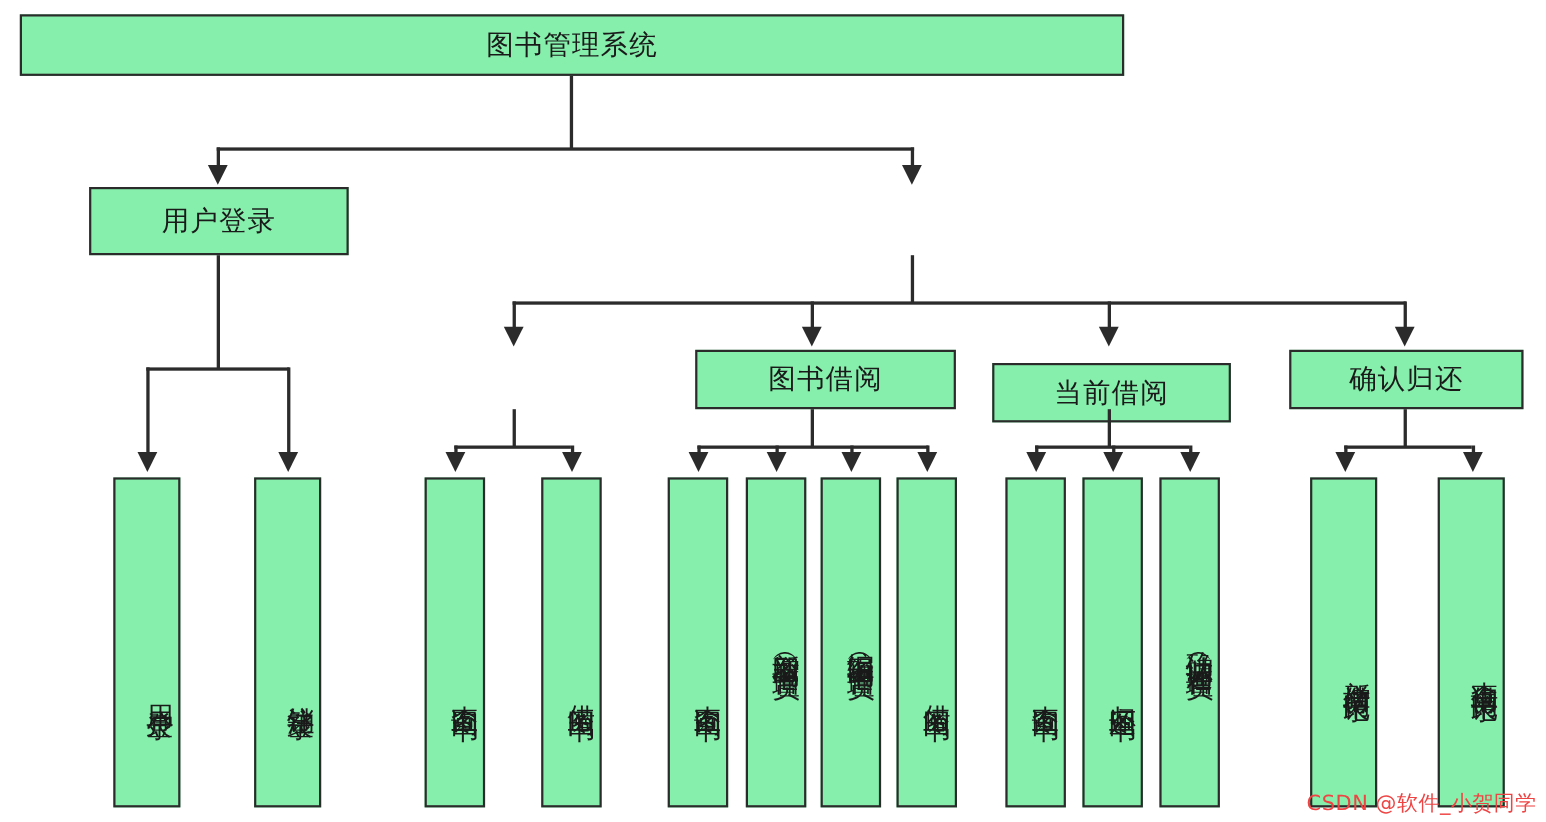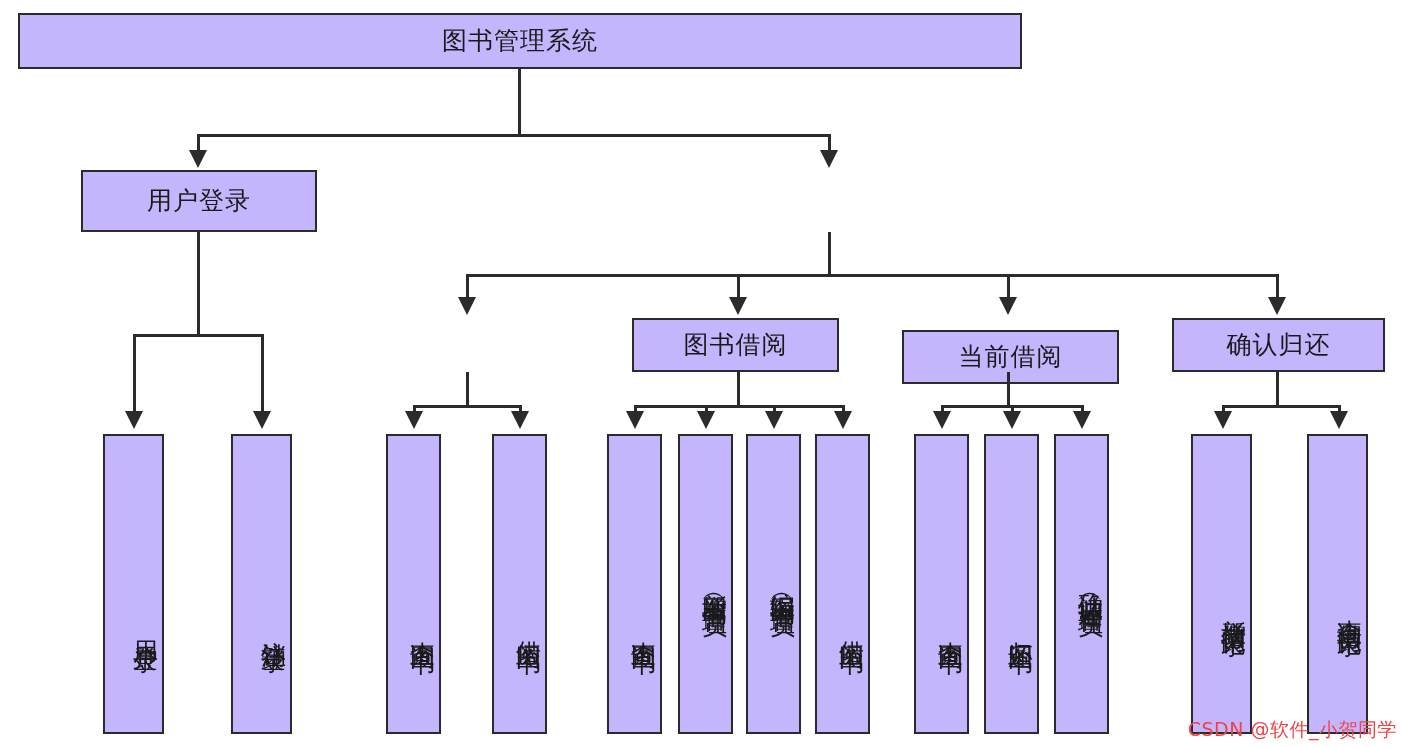--- a/index.html
+++ b/index.html
@@ -14,21 +14,21 @@
     position: relative;
     width: 1405px;
     height: 747px;
     background: #ffffff;
     overflow: hidden;
   }
   .node {
     position: absolute;
     box-sizing: border-box;
     border: 2.5px solid #2b2b2b;
-    background: #c4b5fd;
+    background: #86efac;
     color: #1a1a1a;
     display: flex;
     align-items: center;
     justify-content: center;
     text-align: center;
   }
   .node.horiz {
     font-size: 25px;
     letter-spacing: 1px;
     line-height: 1.1;
@@ -99,21 +99,21 @@
   <div class="conn h" style="left:466px; top:274px; width:812px;"></div>
   <div class="conn v" style="left:466px; top:274px; height:26px;"></div>
   <div class="arrow" style="left:458px; top:297px;"></div>
   <div class="conn v" style="left:737px; top:274px; height:26px;"></div>
   <div class="arrow" style="left:729px; top:297px;"></div>
   <div class="conn v" style="left:1007px; top:274px; height:26px;"></div>
   <div class="arrow" style="left:999px; top:297px;"></div>
   <div class="conn v" style="left:1276px; top:274px; height:26px;"></div>
   <div class="arrow" style="left:1268px; top:297px;"></div>
 
-  <div class="node horiz" style="left:632px; top:318px; width:207px; height:54px;">图书借阅</div>
+  <div class="node horiz" style="left:632px; top:318px; width:237px; height:54px;">图书借阅</div>
   <div class="node horiz" style="left:902px; top:318px; width:217px; height:54px;margin-top:12px;">当前借阅</div>
   <div class="node horiz" style="left:1172px; top:318px; width:213px; height:54px;">确认归还</div>
 
   <div class="conn v" style="left:466px; top:372px; height:35px;"></div>
   <div class="conn h" style="left:413px; top:405px; width:106px;"></div>
   <div class="conn v" style="left:413px; top:405px; height:9px;"></div>
   <div class="arrow" style="left:405px; top:411px;"></div>
   <div class="conn v" style="left:519px; top:405px; height:9px;"></div>
   <div class="arrow" style="left:511px; top:411px;"></div>
 

